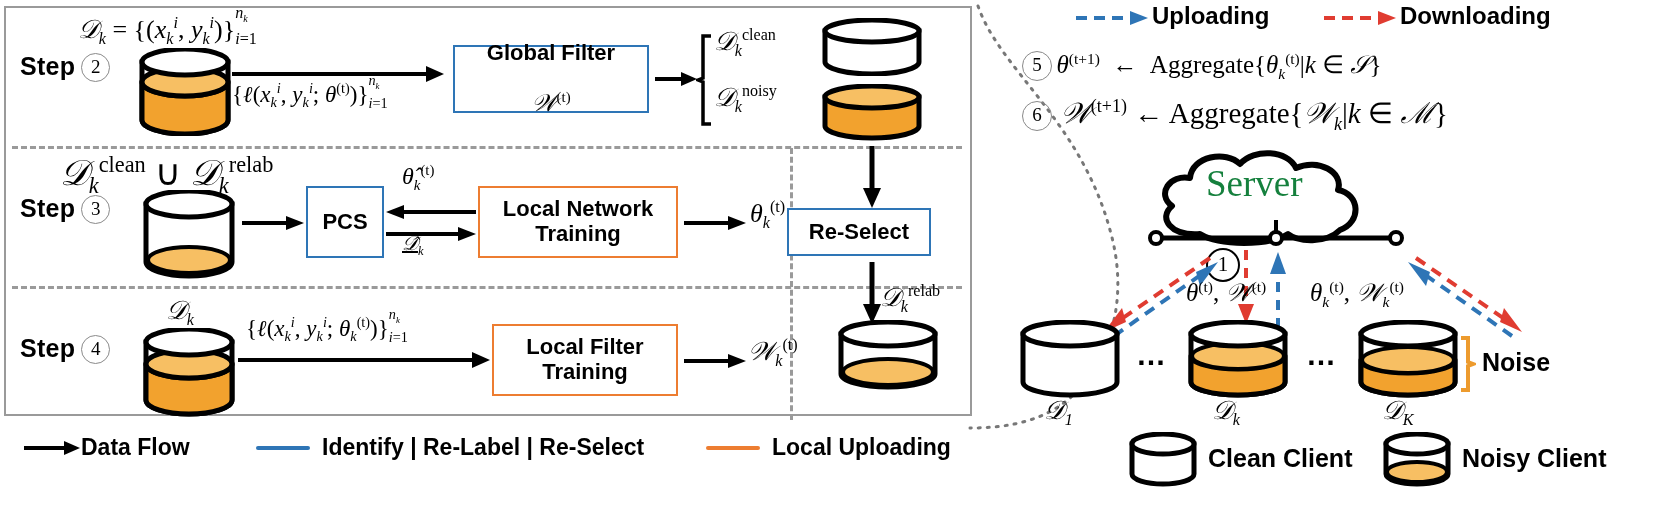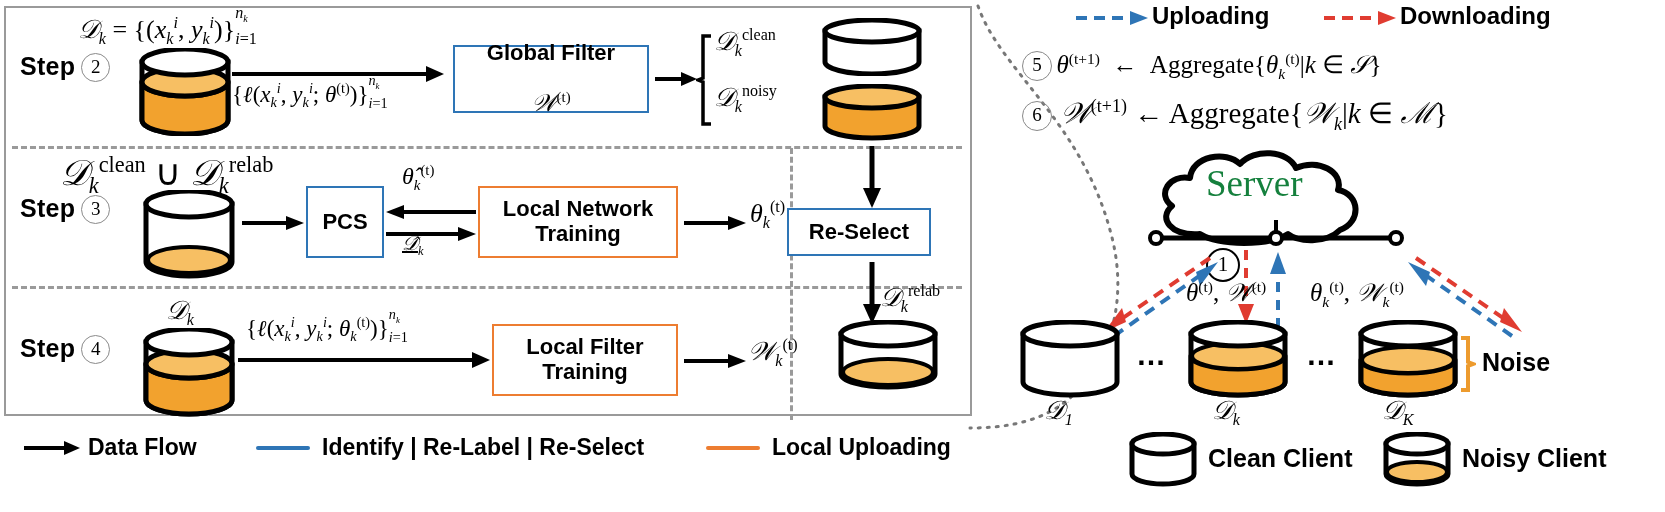--- a/index.html
+++ b/index.html
@@ -191,21 +191,21 @@
   <polygon points="62,11 44,4 44,18" fill="#000"></polygon>
 </svg>
 <div class="abs math" style="left:748px;top:336px;font-size:26px;">
   <i>𝒲</i><sub class="si">k</sub><sup class="s">(t)</sup>
 </div>
 
 <svg class="abs" style="left:24px;top:438px;" width="56" height="20">
   <line x1="0" y1="10" x2="42" y2="10" stroke="#000" stroke-width="4"></line>
   <polygon points="56,10 40,3 40,17" fill="#000"></polygon>
 </svg>
-<div class="abs legend-label" style="left:88px;top:434px;">Data Flow</div>
+<div class="abs legend-label" style="left:81px;top:434px;">Data Flow</div>
 <div class="abs legend-line" style="left:256px;top:446px;width:54px;background:#2e75b6;"></div>
 <div class="abs legend-label" style="left:322px;top:434px;">Identify | Re-Label | Re-Select</div>
 <div class="abs legend-line" style="left:706px;top:446px;width:54px;background:#ed7d31;"></div>
 <div class="abs legend-label" style="left:772px;top:434px;">Local Uploading</div>
 
 <svg class="abs" style="left:960px;top:0px;" width="320" height="440">
   <path d="M18 6 C 40 70, 120 120, 150 230 C 170 300, 150 360, 110 398 C 80 424, 40 428, 10 428" fill="none" stroke="#777" stroke-width="3" stroke-dasharray="2,7" stroke-linecap="round"></path>
 </svg>
 
 <svg class="abs" style="left:1076px;top:6px;" width="72" height="24">

